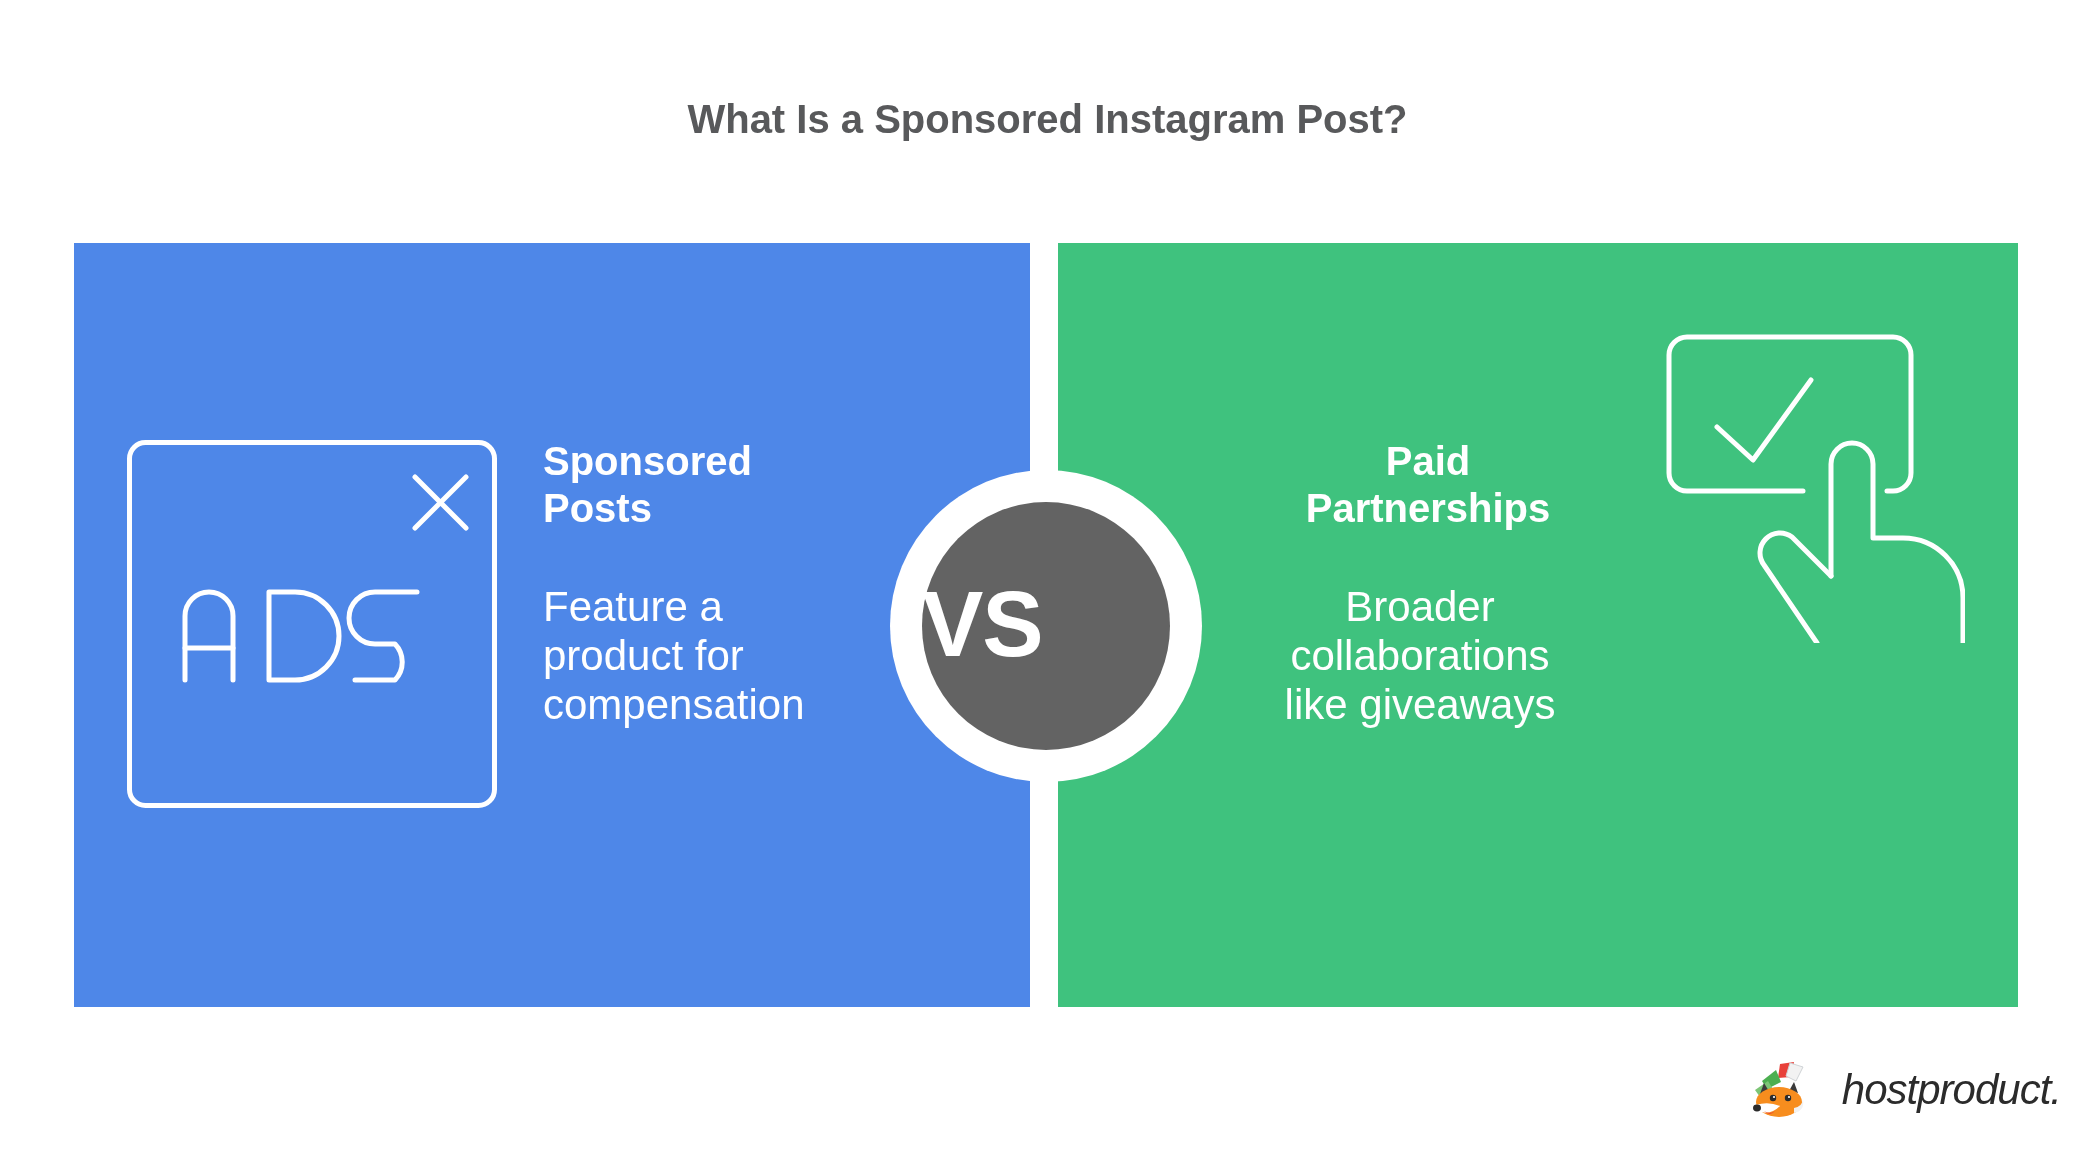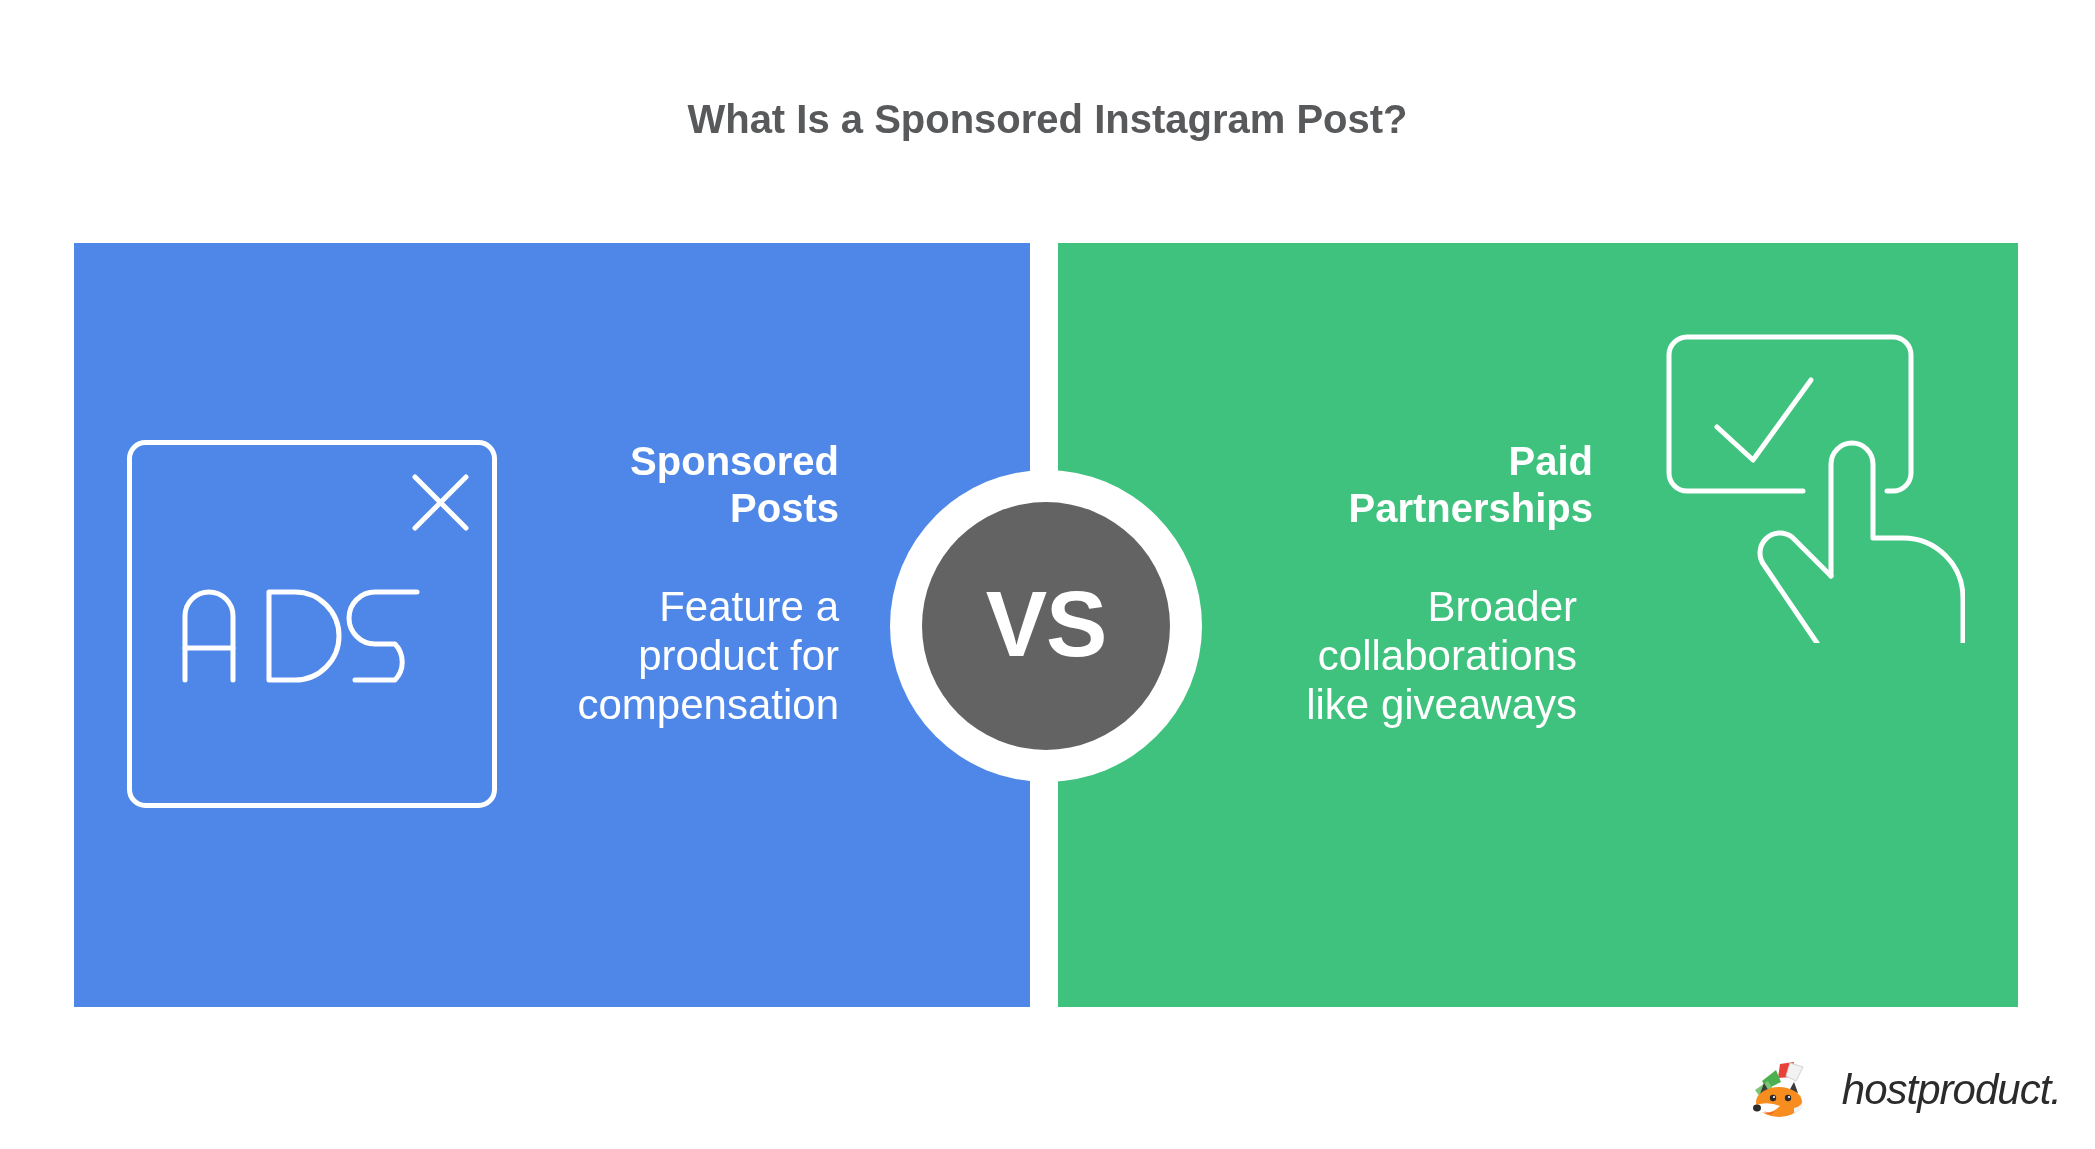--- a/index.html
+++ b/index.html
@@ -59,24 +59,24 @@
     position: absolute;
     left: 53px;
     top: 197px;
     width: 370px;
     height: 368px;
   }
   .ads-card svg { display: block; }
 
   .left-text {
     position: absolute;
-    left: 455px;
+    left: 469px;
     top: 195px;
     width: 310px;
-    text-align: right;
+    text-align: left;
     color: #ffffff;
   }
   .left-text .panel-heading {
     font-size: 40px;
     font-weight: bold;
     line-height: 1.17;
     margin: 0;
     white-space: pre-line;
   }
   .left-text .panel-body {
@@ -86,21 +86,21 @@
     margin: 50px 0 16px 0;
     white-space: pre-line;
   }
 
   
   .right-text {
     position: absolute;
     right: 425px;
     top: 195px;
     width: 330px;
-    text-align: right;
+    text-align: center;
     color: #ffffff;
   }
   .right-text .panel-heading {
     font-size: 40px;
     font-weight: bold;
     line-height: 1.17;
     margin: 0;
     white-space: pre-line;
   }
   .right-text .panel-body {
@@ -134,21 +134,20 @@
     justify-content: center;
     z-index: 5;
   }
   .vs-inner {
     width: 248px;
     height: 248px;
     border-radius: 50%;
     background: #636363;
     display: flex;
     align-items: center;
-    justify-content: center;
   }
   .vs-label {
     color: #ffffff;
     font-size: 92px;
     font-weight: bold;
     letter-spacing: -1px;
     line-height: 1;
     transform: translateY(-2px);
   }
 

